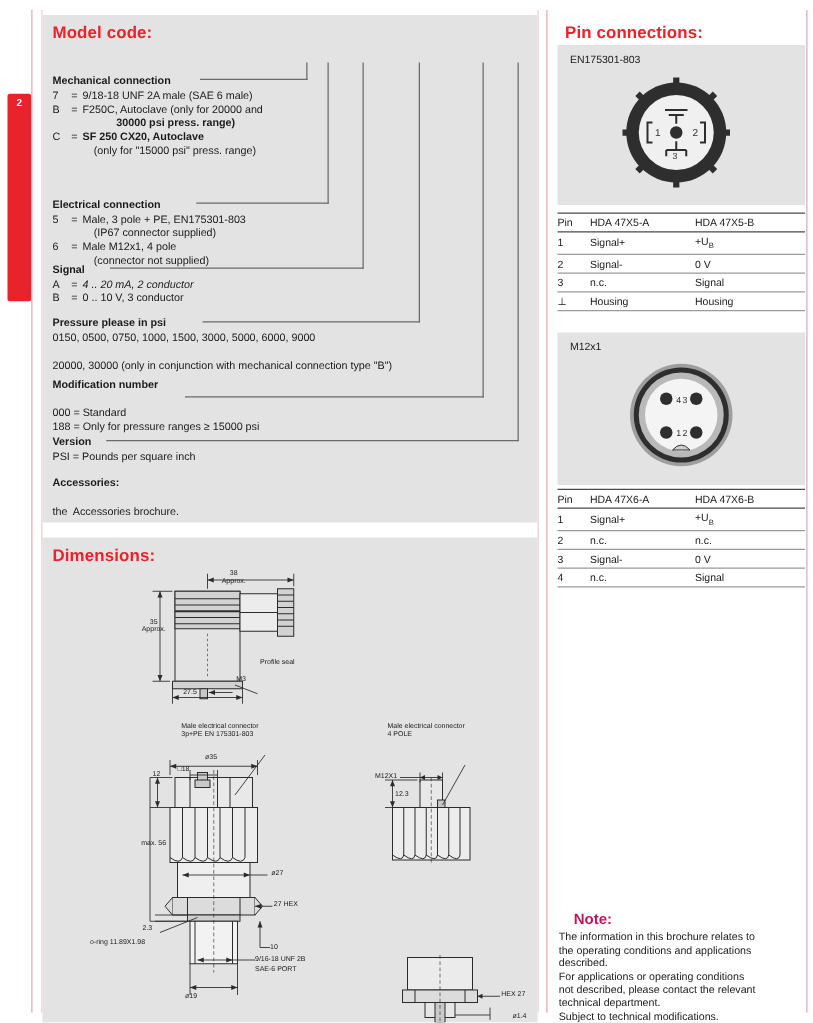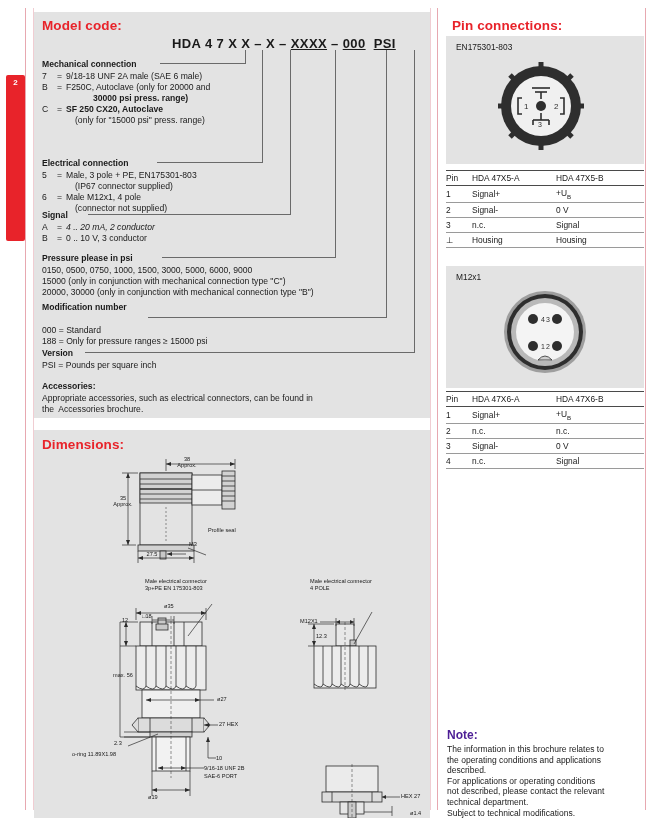--- a/index.html
+++ b/index.html
@@ -121,23 +121,24 @@
   table.pins thead th { border-bottom: 1.6px solid #4a4a4a; }
   table.pins tr.top-rule th { border-top: 1.6px solid #4a4a4a; }
   table.pins col.c1 { width: 26px; }
   table.pins col.c2 { width: 84px; }
   table.pins col.c3 { width: 88px; }
   .sub { font-size: 6.2px; vertical-align: sub; }
 
   
   .note-title {
     position: absolute;
-    color: #4c1d95;
+    color: #be185d;
     font-weight: bold;
     font-size: 12px;
+    margin-left: 12px;
   }
   .note-body {
     position: absolute;
     font-size: 8.5px;
     line-height: 10.6px;
     color: #1a1a1a;
     width: 192px;
   }
 
   
@@ -163,21 +164,20 @@
   <div class="vrule" style="left:25px;  top:8px;  height:802px;"></div>
   <div class="vrule2" style="left:33px;  top:8px;  height:802px;"></div>
   <div class="vrule2" style="left:430px; top:8px;  height:802px;"></div>
   <div class="vrule" style="left:437px; top:8px;  height:802px;"></div>
   <div class="vrule" style="left:645px; top:8px;  height:802px;"></div>
 
   <div class="panel" style="left:34px; top:12px; width:396px; height:406px;"></div>
 
   <div class="sect-title" style="left:42px; top:18px;">Model code:</div>
 
-  <div class="mc-code" style="left:172px; top:36px;"><span>HDA 4 7 </span><span>X</span> <span>X</span> – <span>X</span> – <u>XXXX</u> – <u>000</u>  <u>PSI</u></div>
 
   <div class="lv" style="left:245px; top:50px;  height:14px;"></div>
   <div class="lh" style="left:160px; top:63px;  width:86px;"></div>
 
   <div class="lv" style="left:262px; top:50px;  height:113px;"></div>
   <div class="lh" style="left:157px; top:162px; width:106px;"></div>
 
   <div class="lv" style="left:290px; top:50px;  height:165px;"></div>
   <div class="lh" style="left:88px;  top:214px; width:203px;"></div>
 
@@ -216,32 +216,30 @@
   <div class="lbl-bold" style="left:42px; top:210px;">Signal</div>
   <div class="lbl-key" style="left:42px; top:222px;">A</div>
   <div class="lbl" style="left:57px; top:222px;">=</div>
   <div class="lbl" style="left:66px; top:222px;font-style:italic;">4 .. 20 mA, 2 conductor</div>
   <div class="lbl-key" style="left:42px; top:233px;">B</div>
   <div class="lbl" style="left:57px; top:233px;">=</div>
   <div class="lbl" style="left:66px; top:233px;">0 .. 10 V, 3 conductor</div>
 
   <div class="lbl-bold" style="left:42px; top:253px;">Pressure please in psi</div>
   <div class="lbl" style="left:42px; top:265px;">0150, 0500, 0750, 1000, 1500, 3000, 5000, 6000, 9000</div>
-  <div class="lbl" style="left:42px; top:276px;">15000 (only in conjunction with mechanical connection type "C")</div>
   <div class="lbl" style="left:42px; top:287px;">20000, 30000 (only in conjunction with mechanical connection type "B")</div>
 
   <div class="lbl-bold" style="left:42px; top:302px;">Modification number</div>
   <div class="lbl" style="left:42px; top:325px;">000 = Standard</div>
   <div class="lbl" style="left:42px; top:336px;">188 = Only for pressure ranges ≥ 15000 psi</div>
 
   <div class="lbl-bold" style="left:42px; top:348px;">Version</div>
   <div class="lbl" style="left:42px; top:360px;">PSI = Pounds per square inch</div>
 
   <div class="lbl-bold" style="left:42px; top:381px;">Accessories:</div>
-  <div class="lbl" style="left:42px; top:393px;">Appropriate accessories, such as electrical connectors, can be found in</div>
   <div class="lbl" style="left:42px; top:404px;">the  Accessories brochure.</div>
 
   <div class="panel" style="left:34px; top:430px; width:396px; height:388px;"></div>
   <div class="sect-title" style="left:42px; top:437px;">Dimensions:</div>
 
   <svg class="dwg" style="left:110px; top:455px;" width="200" height="110" viewBox="0 0 200 110">
     <g stroke="#2b2b2b" fill="none" stroke-width="0.8">
 
       <rect x="30" y="18" width="52" height="72"></rect>
 

